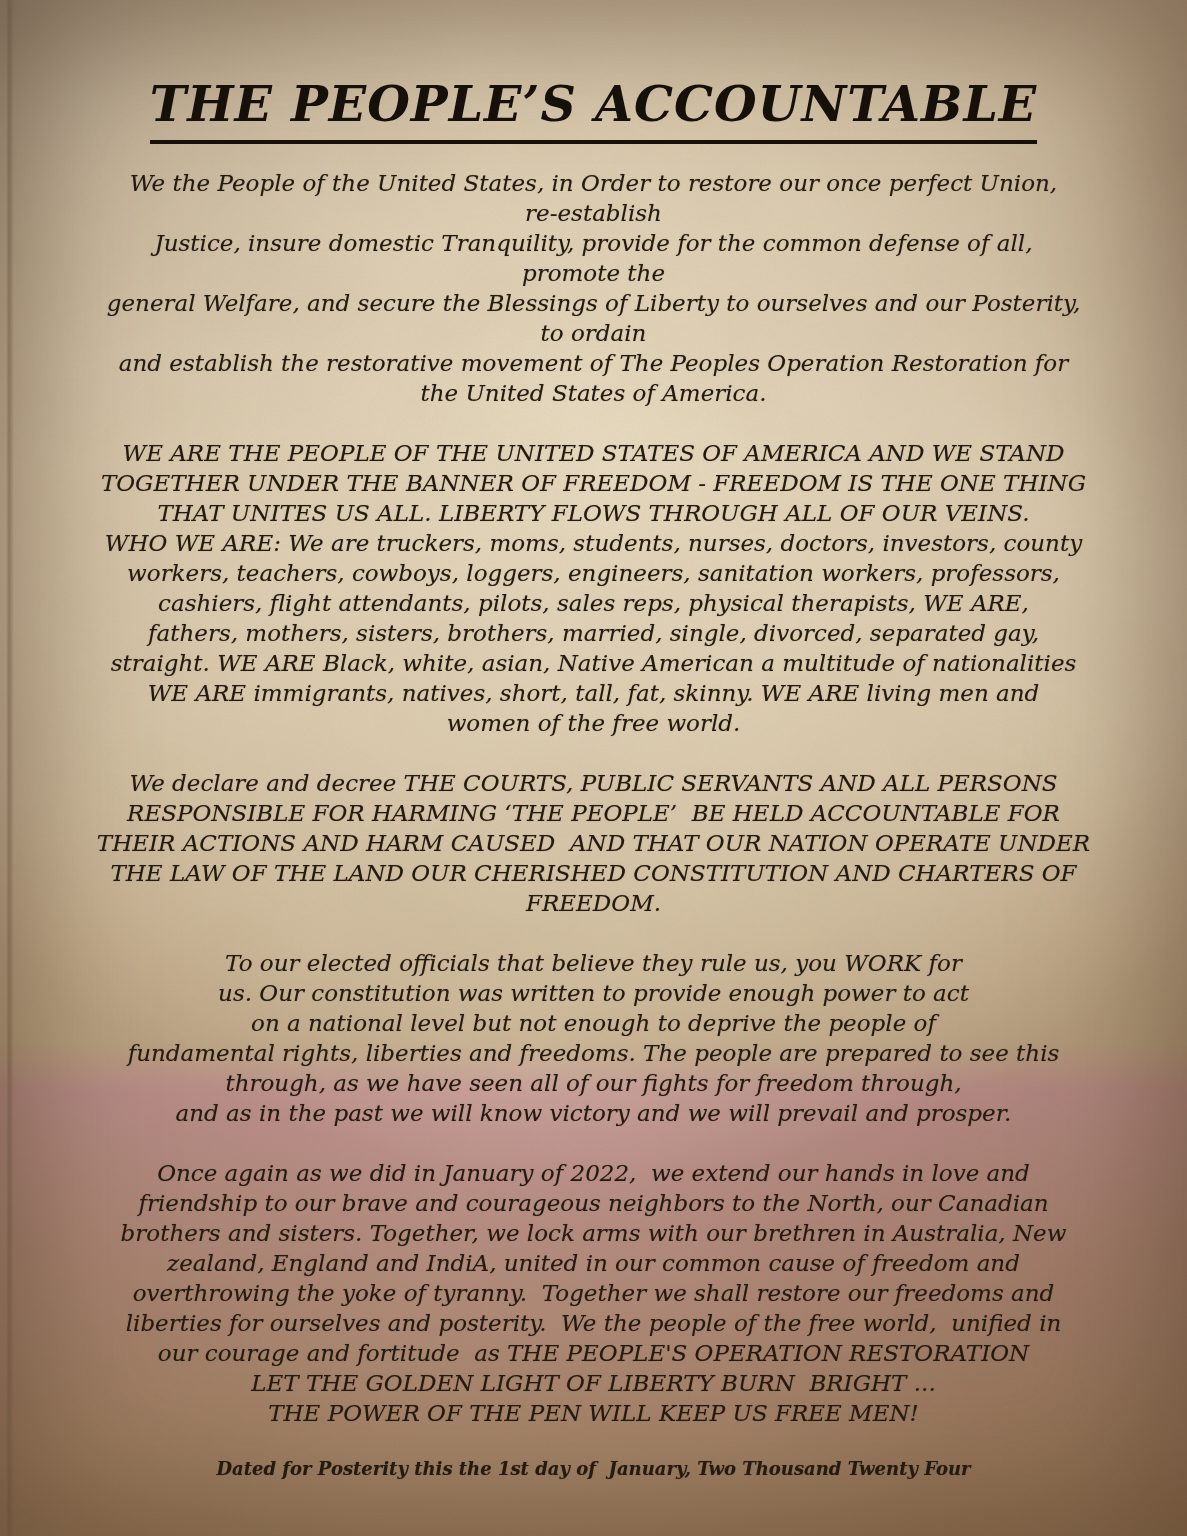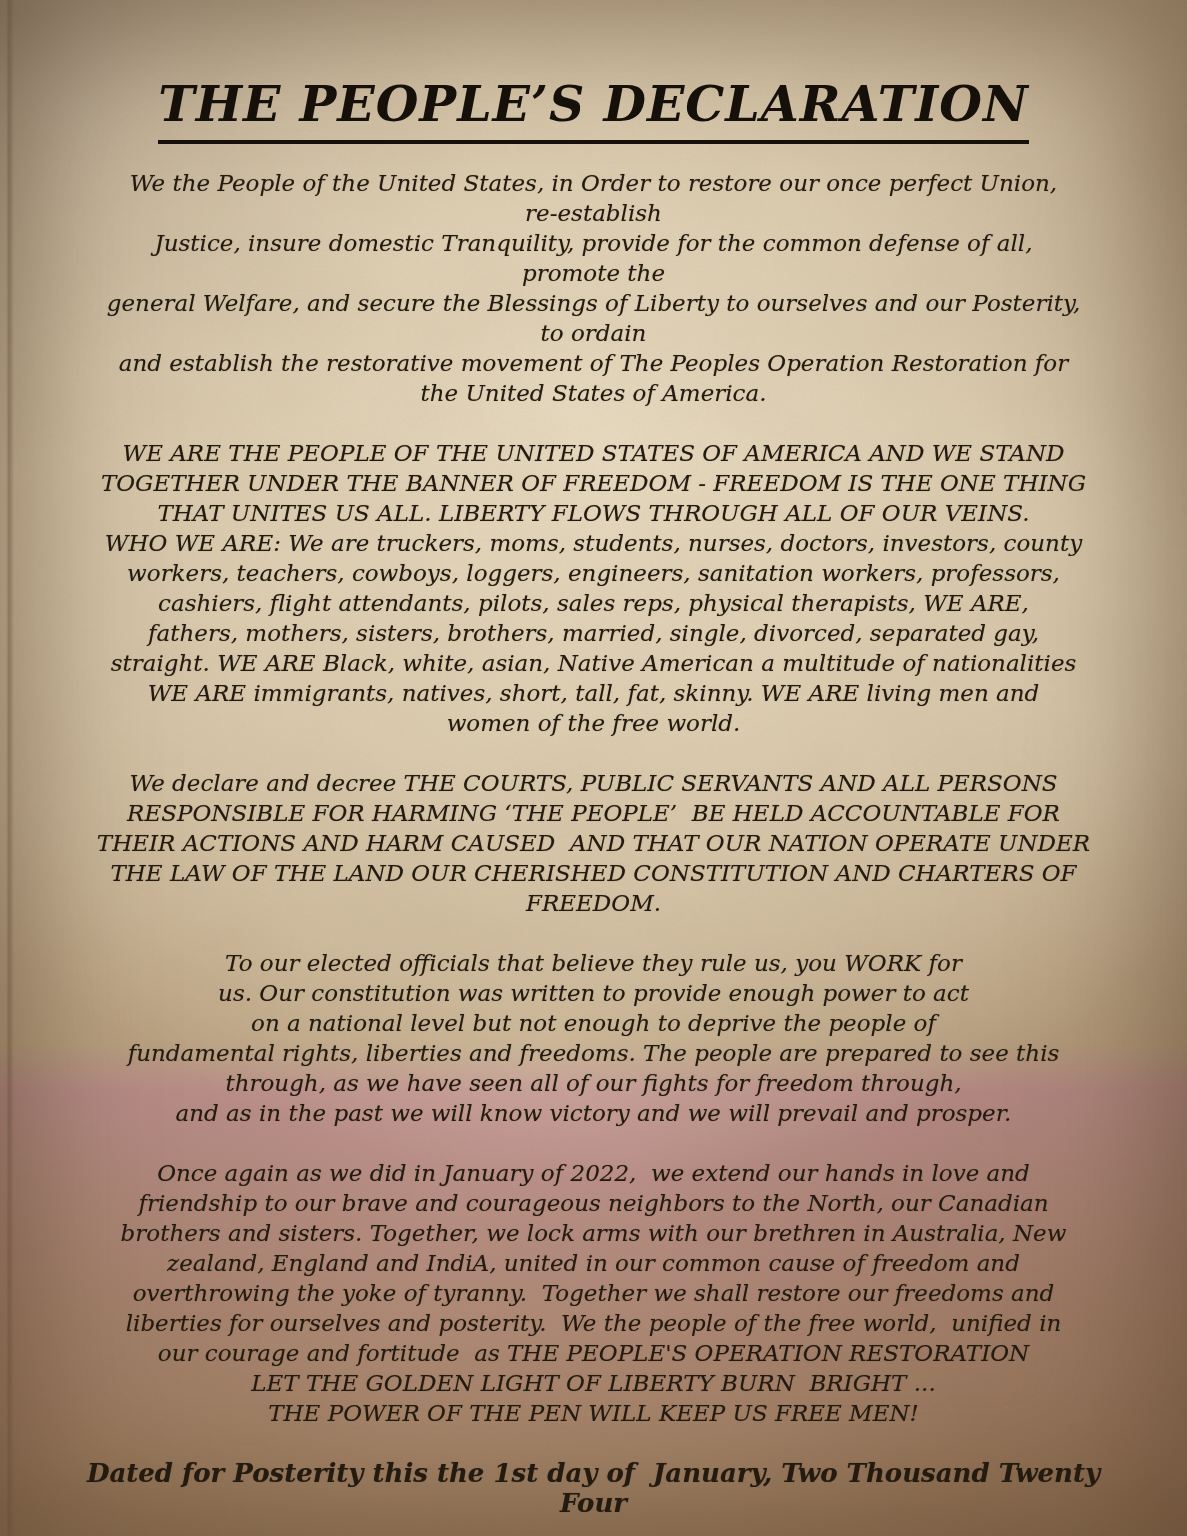--- a/index.html
+++ b/index.html
@@ -70,21 +70,21 @@
 
   .para {
     font-size: 23px;
     line-height: 30px;
     margin: 0 0 30px;
     white-space: pre-wrap;
     text-shadow: 0 0 1px rgba(40,28,16,0.35);
   }
 
   .dated {
-    font-size: 26px;
+    font-size: 18px;
     font-weight: bold;
     white-space: pre-wrap;
     text-shadow: 0 0 1px rgba(40,28,16,0.35);
   }
 </style>
 </head>
 <body>
 
 <div class="parchment"></div>
 
@@ -100,21 +100,21 @@
     </filter>
   </defs>
   <rect x="0" y="0" width="1187" height="1536" filter="url(#stains)" opacity="0.28"></rect>
   <rect x="0" y="0" width="1187" height="1536" filter="url(#grain)" opacity="0.30"></rect>
 </svg>
 
 <div class="vignette"></div>
 
 <div class="page">
 
-  <h1 class="doc-title"><span class="title-underline">THE PEOPLE’S DECLARATION</span></h1>
+  <h1 class="doc-title"><span class="title-underline">THE PEOPLE’S ACCOUNTABLE</span></h1>
 
   <div class="para">We the People of the United States, in Order to restore our once perfect Union,
 re-establish
 Justice, insure domestic Tranquility, provide for the common defense of all,
 promote the
 general Welfare, and secure the Blessings of Liberty to ourselves and our Posterity,
 to ordain
 and establish the restorative movement of The Peoples Operation Restoration for
 the United States of America.</div>
 

